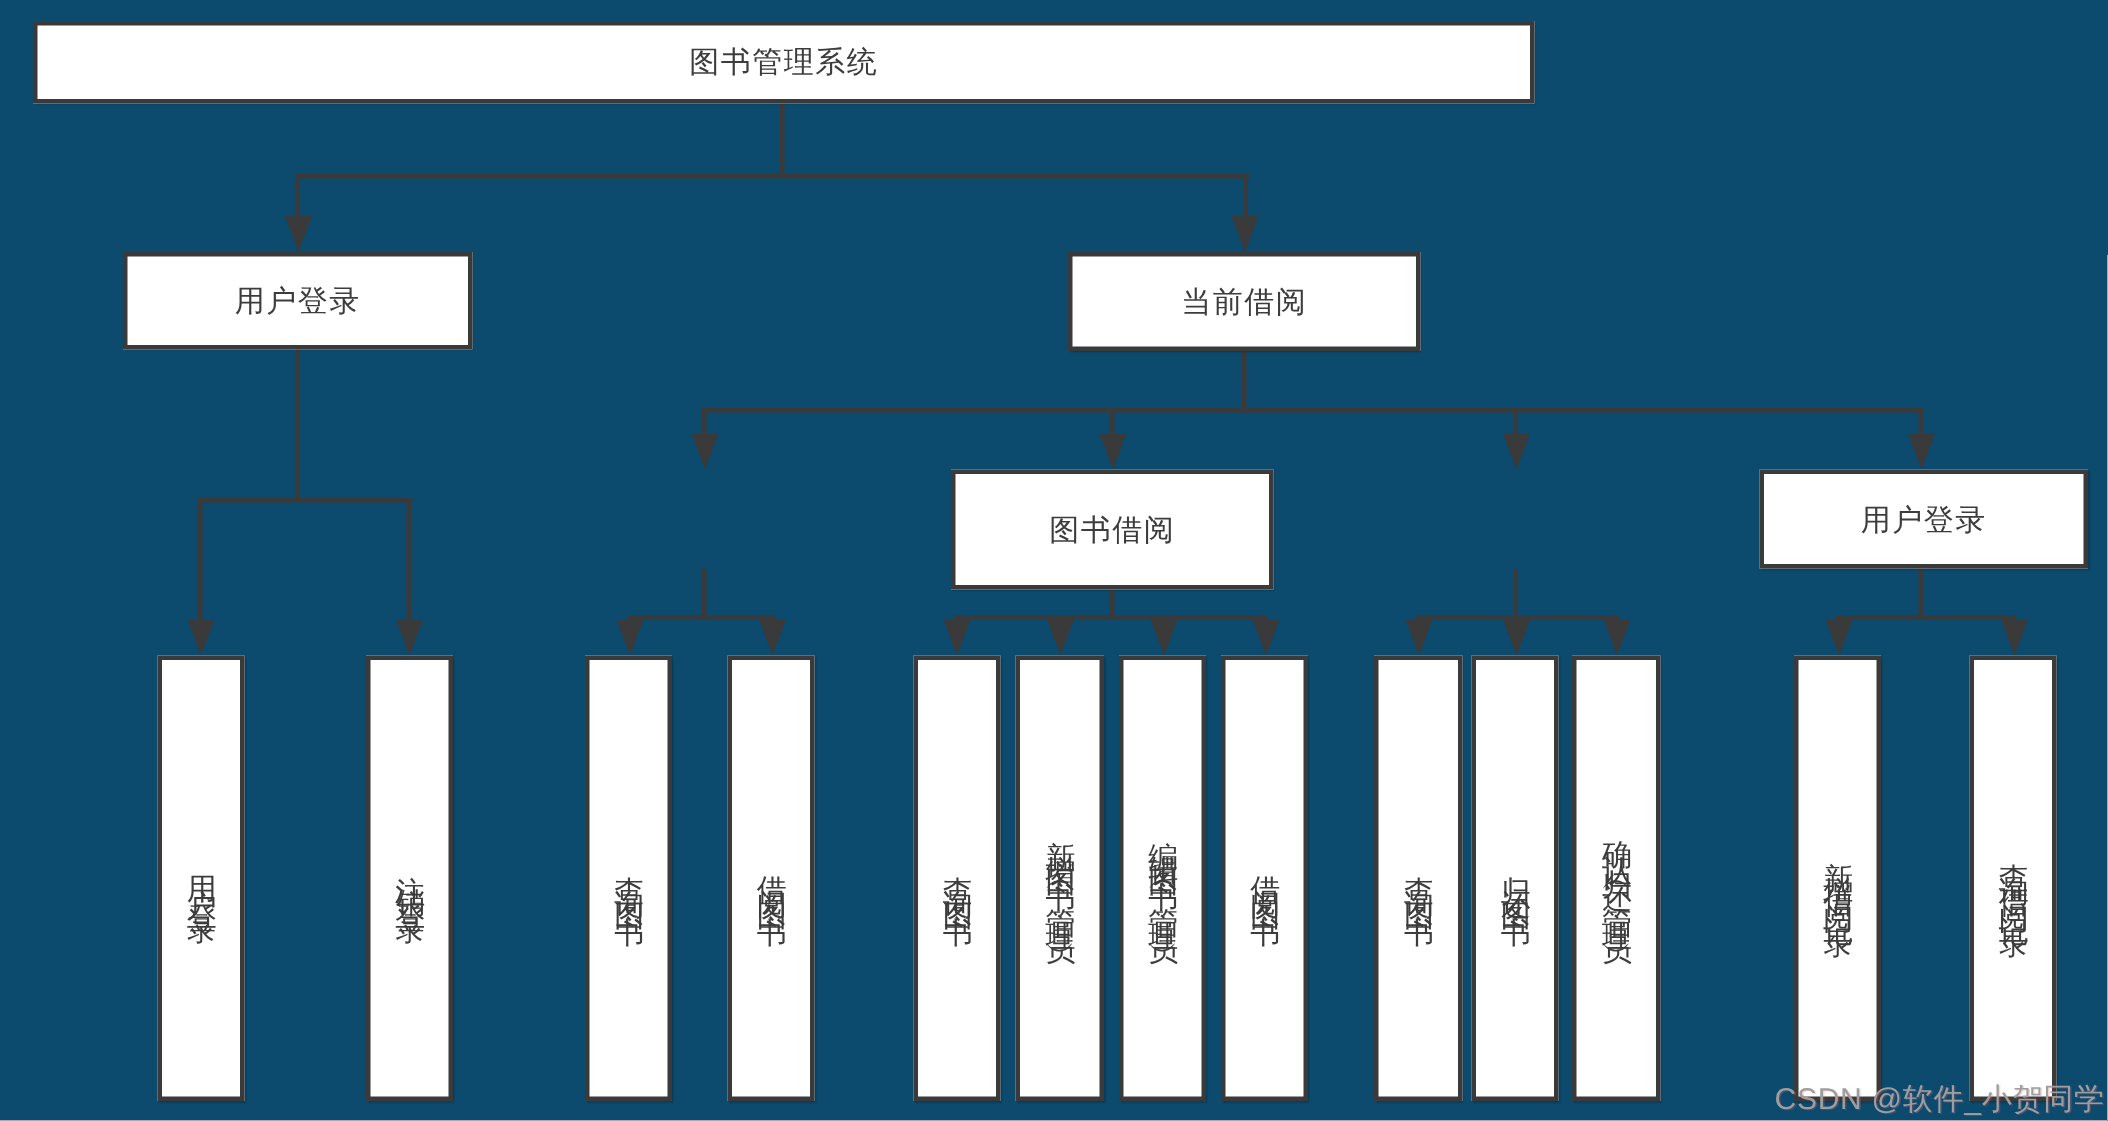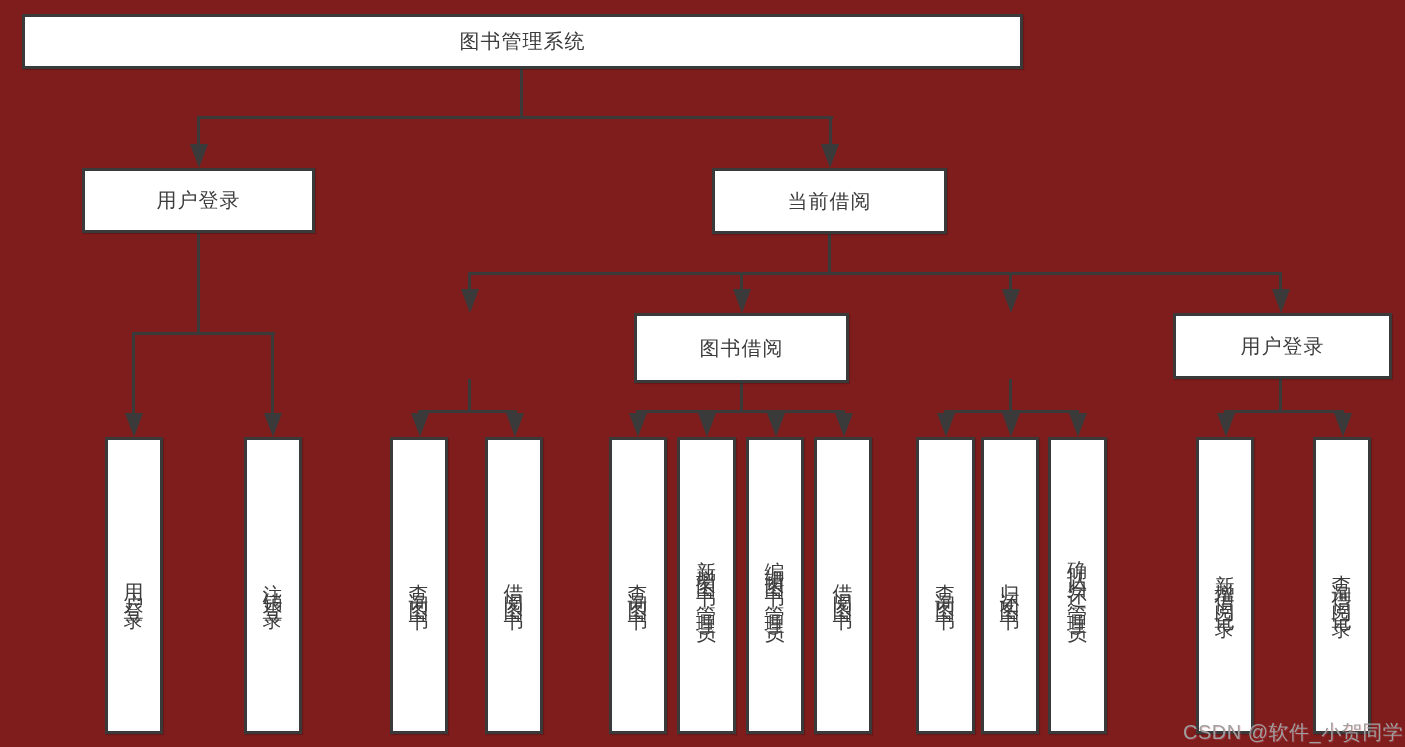--- a/index.html
+++ b/index.html
@@ -1,19 +1,19 @@
 <!DOCTYPE html>
 <html><head>
 <meta charset="utf-8">
 <style>
   html,body{margin:0;padding:0;background:#ffffff;}
   .stage{
     position:relative;
     width:1405px;height:747px;
-    background:#7f1d1d;
+    background:#0c4a6e;
     font-family:"Liberation Sans", sans-serif;
     overflow:hidden;
   }
   .box{
     position:absolute;
     box-sizing:border-box;
     border:3px solid #3a3a3a;
     background:#ffffff;
     display:flex;
     align-items:center;
@@ -107,21 +107,21 @@
     <span class="lbl">图书管理系统</span>
   </div>
 
   <div class="box hbox" style="left:82px;top:168px;width:233px;height:65px">
     <span class="lbl">用户登录</span>
   </div>
   <div class="box hbox" style="left:712px;top:168px;width:235px;height:66px">
     <span class="lbl">当前借阅</span>
   </div>
 
-  <div class="box hbox" style="left:634px;top:313px;width:215px;height:70px">
+  <div class="box hbox" style="left:634px;top:313px;width:215px;height:80px">
     <span class="lbl">图书借阅</span>
   </div>
   <div class="box hbox" style="left:1173px;top:313px;width:219px;height:66px">
     <span class="lbl">用户登录</span>
   </div>
 
   <div class="box leaf" style="left:105px;top:437px;width:58px;height:297px">
     <span class="lbl">用户登录</span>
   </div>
   <div class="box leaf" style="left:244px;top:437px;width:58px;height:297px">

